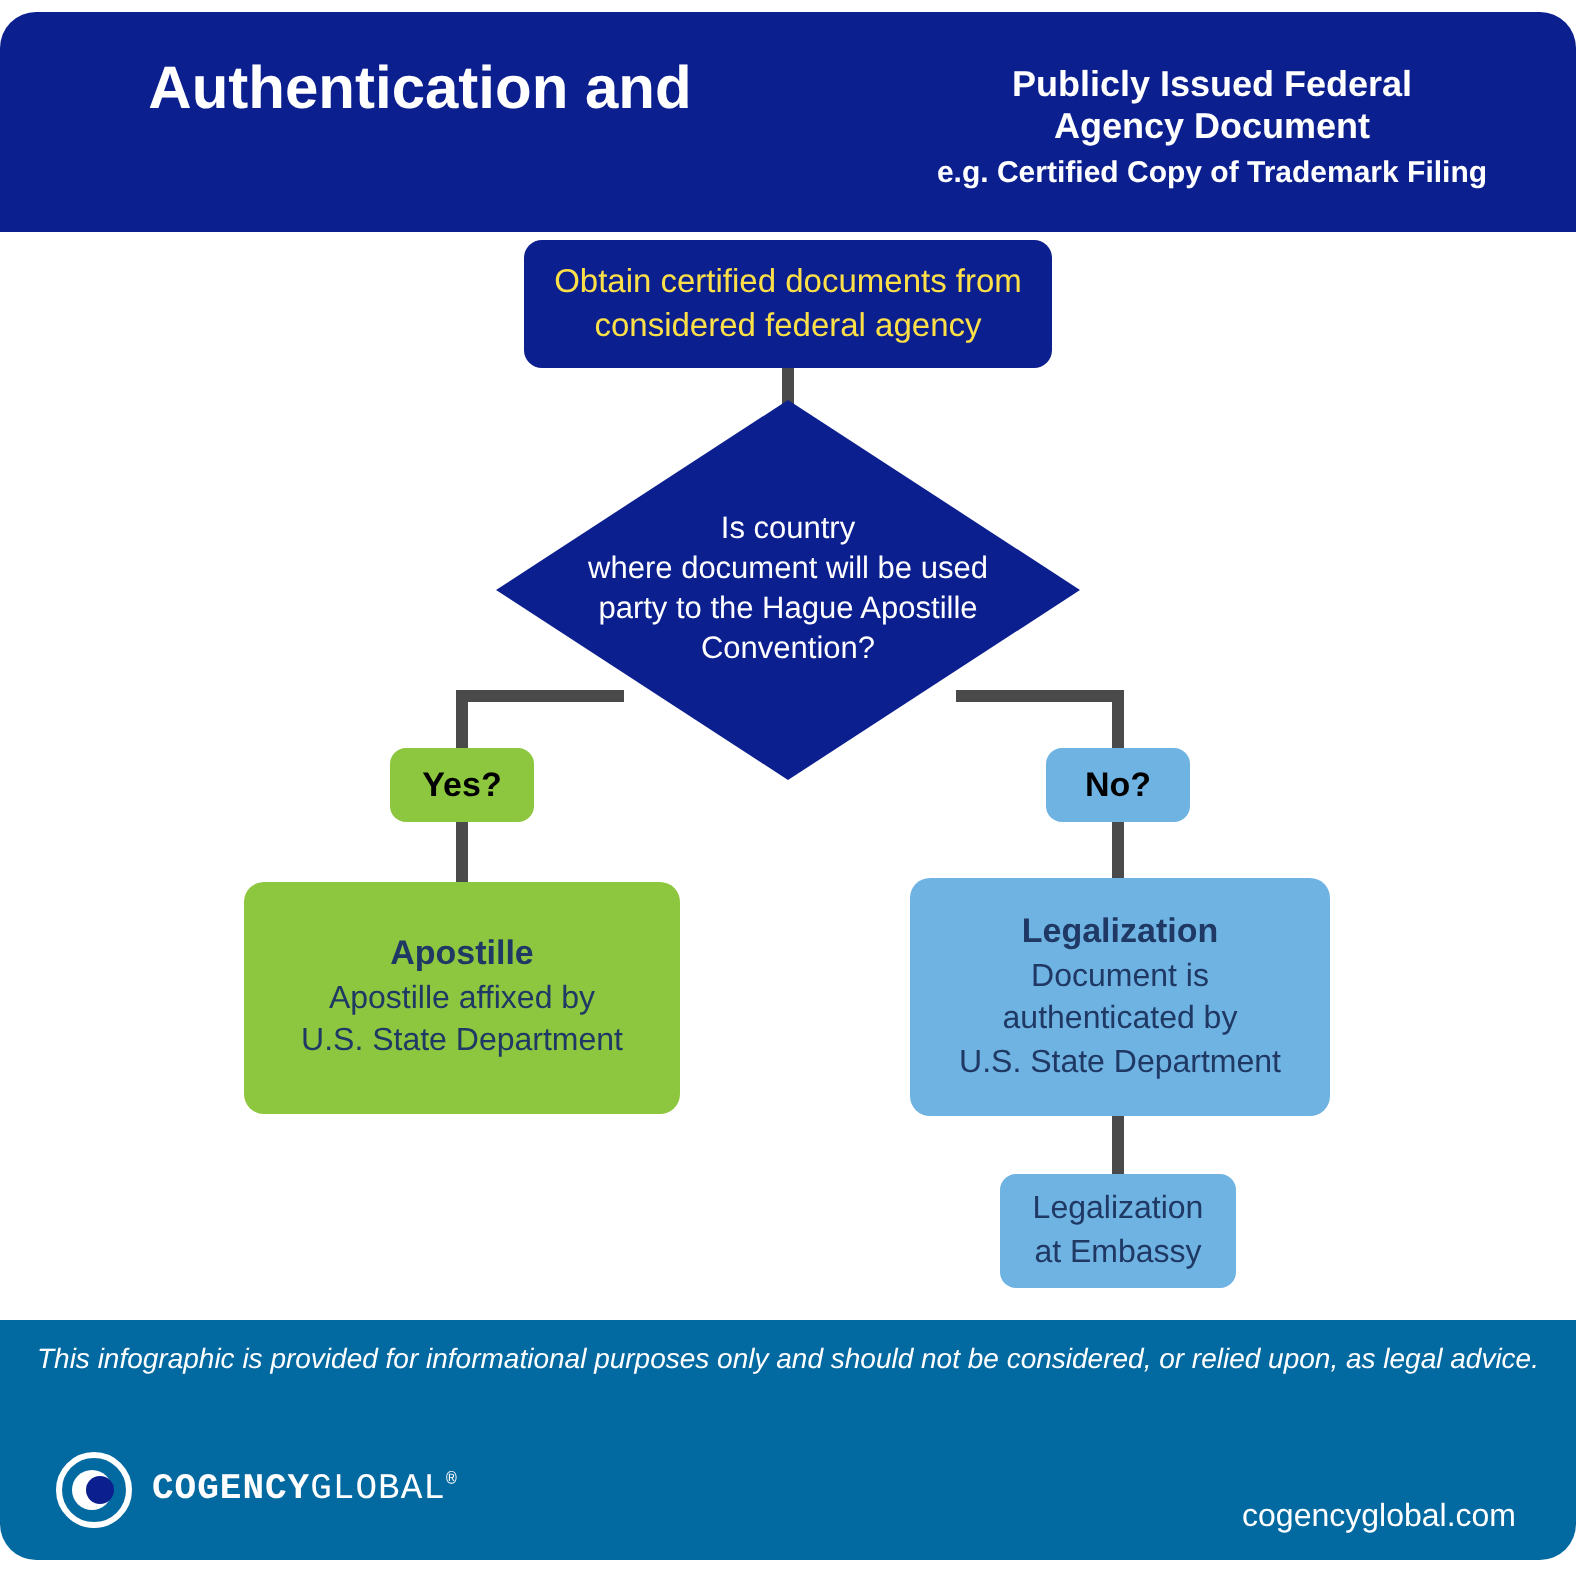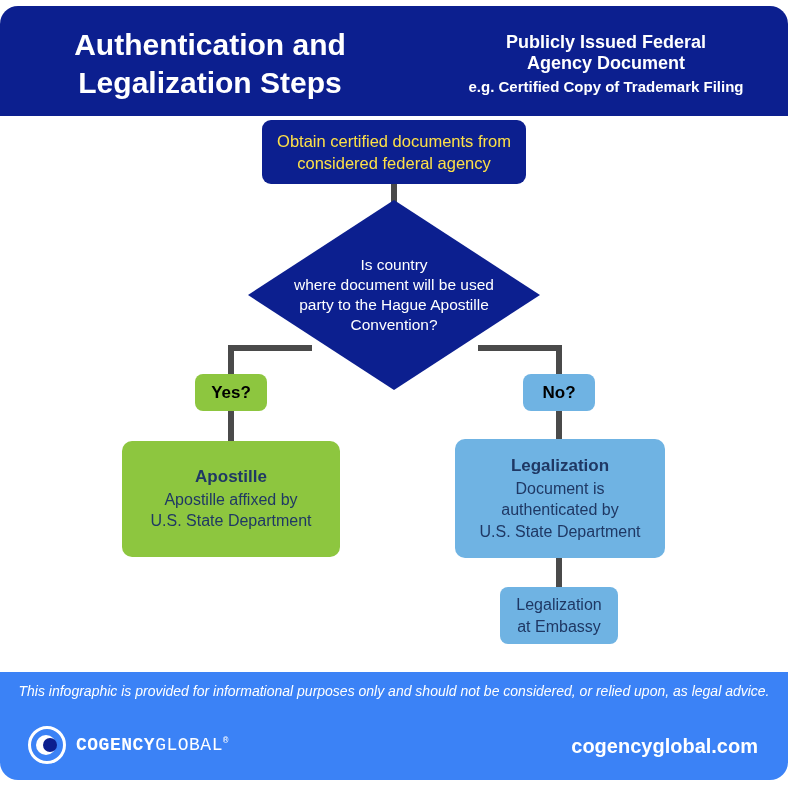--- a/index.html
+++ b/index.html
@@ -106,22 +106,22 @@
     background: #6fb3e3;
     border-radius: 8px;
   }
   .box-title { font-weight: 700; font-size: 17px; display: block; }
   .line { display: block; }
   .connector { position: absolute; background: #4a4a4a; }
   
   .footer {
     position: absolute;
     left: 0; right: 0; bottom: 6px;
-    height: 108px;
-    background: #3b82f6;
+    height: 120px;
+    background: #0369a1;
     border-radius: 0 0 18px 18px;
     color: #ffffff;
   }
   .disclaimer {
     position: absolute;
     top: 11px; left: 0; right: 0;
     text-align: center;
     font-style: italic;
     font-size: 14px;
   }
@@ -151,34 +151,32 @@
     width: 14px; height: 14px;
     background: #0c1f8f;
     border-radius: 50%;
   }
   .brand-text { font-size: 18px; letter-spacing: 0.5px; }
   .brand-bold { font-weight: 700; }
   .brand-light { font-weight: 400; }
   .brand-reg { font-size: 9px; vertical-align: super; }
   .website {
     position: absolute;
-    right: 30px; bottom: 22px;
-    font-size: 20px;
-    font-weight: bold;
+    right: 30px; bottom: 12px;
+    font-size: 16px;
   }
 </style>
 </head>
 <body>
 
 <div class="canvas">
 
   <div class="header">
     <div class="header-title">
       <span class="line">Authentication and</span>
-      <span class="line">Legalization Steps</span>
     </div>
     <div class="header-right">
       <span class="sub-line">Publicly Issued Federal</span>
       <span class="sub-line">Agency Document</span>
       <span class="sub-example">e.g. Certified Copy of Trademark Filing</span>
     </div>
   </div>
 
   <div class="connector" style="left:391px; top:184px; width:6px; height:20px;"></div>
   <div class="connector" style="left:228px; top:345px; width:84px; height:6px;"></div>

